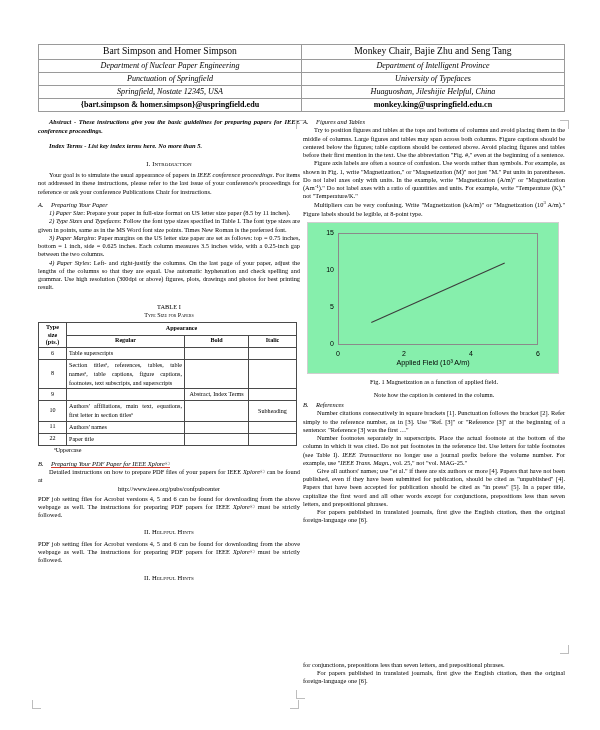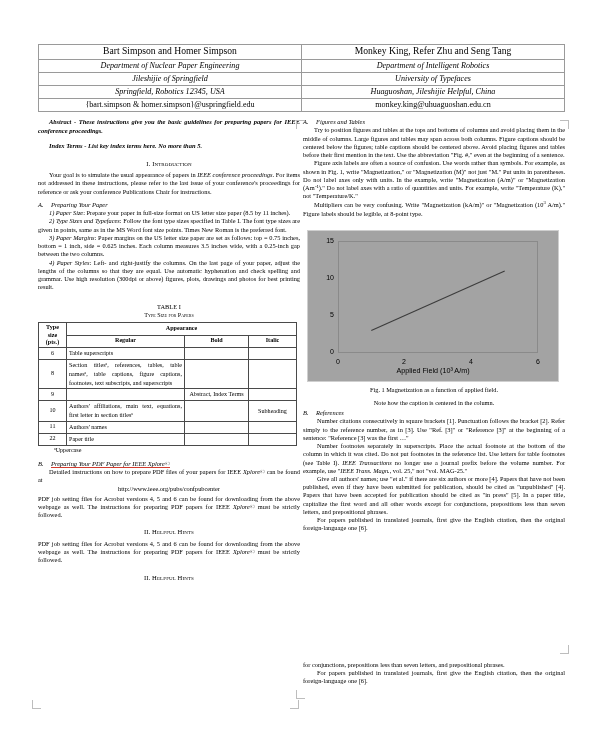--- a/index.html
+++ b/index.html
@@ -35,21 +35,21 @@
   }
   .authors-table td {
     border: 1px solid #9a9a9a;
     text-align: center;
     padding: 1px 2px 2px 2px;
     line-height: 1.12;
     vertical-align: middle;
   }
   .au-name  { font-size: 9.6px; }
   .au-italic{ font-size: 8.1px; font-style: italic; }
-  .au-mail  { font-size: 8.1px; }
+  .au-mail  { font-size: 8.1px; font-weight: bold; }
 
   
   .col {
     position: absolute;
     top: 118px;
     width: 262px;
     font-size: 6.35px;
     line-height: 1.30;
     text-align: justify;
   }
@@ -131,25 +131,25 @@
     text-indent: 16px;
   }
   .sup { font-size: 4.6px; vertical-align: super; }
   .spell { border-bottom: 1px solid #d23b2e; }
 
   .url-line { text-align: center; text-indent: 0; margin: 1px 0; font-size: 6.35px; }
 
   
   .figbox {
     position: relative;
-    margin: 12px 0 0 0;
+    margin: 4px 0 0 0;
     width: 250px;
     height: 150px;
     border: 1px solid #cfcfcf;
-    background: #a3a3a3;
+    background: #86efac;
     margin-left: 4px;
   }
   .plot-frame {
     position: absolute;
     left: 30px;
     top: 10px;
     width: 200px;
     height: 112px;
     border: 1.4px solid #8a8a8a;
     box-sizing: border-box;
@@ -191,37 +191,37 @@
 </style>
 </head>
 <body>
 
 <div class="page">
 
   <table class="authors-table">
     <tbody>
         <tr>
       <td class="au-name">Bart Simpson and Homer Simpson</td>
-      <td class="au-name">Monkey King, Refer Zhu and Seng Tang</td>
+      <td class="au-name">Monkey Chair, Bajie Zhu and Seng Tang</td>
     </tr>
     <tr>
       <td class="au-italic">Department of Nuclear Paper Engineering</td>
-      <td class="au-italic">Department of Intelligent Robotics</td>
+      <td class="au-italic">Department of Intelligent Province</td>
     </tr>
     <tr>
-      <td class="au-italic">Jileshijie of Springfield</td>
+      <td class="au-italic">Punctuation of Springfield</td>
       <td class="au-italic">University of Typefaces</td>
     </tr>
     <tr>
-      <td class="au-italic">Springfield, Robotics 12345, USA</td>
+      <td class="au-italic">Springfield, Nostate 12345, USA</td>
       <td class="au-italic">Huaguoshan, Jileshijie Helpful, China</td>
     </tr>
     <tr>
       <td class="au-mail">{bart.simpson &amp; homer.simpson}@uspringfield.edu</td>
-      <td class="au-mail">monkey.king@uhuaguoshan.edu.cn</td>
+      <td class="au-mail">monkey.king@uspringfield.edu.cn</td>
     </tr>
   </tbody>
     </table>
 
   <div class="col col-left">
 
     <p class="abstract-p"><span class="lead">Abstract</span><span> - These instructions give you the basic guidelines for preparing papers for IEEE conference proceedings.</span></p>
 
     <p class="indexterms">Index Terms - List key index terms here. No more than 5.</p>
 

